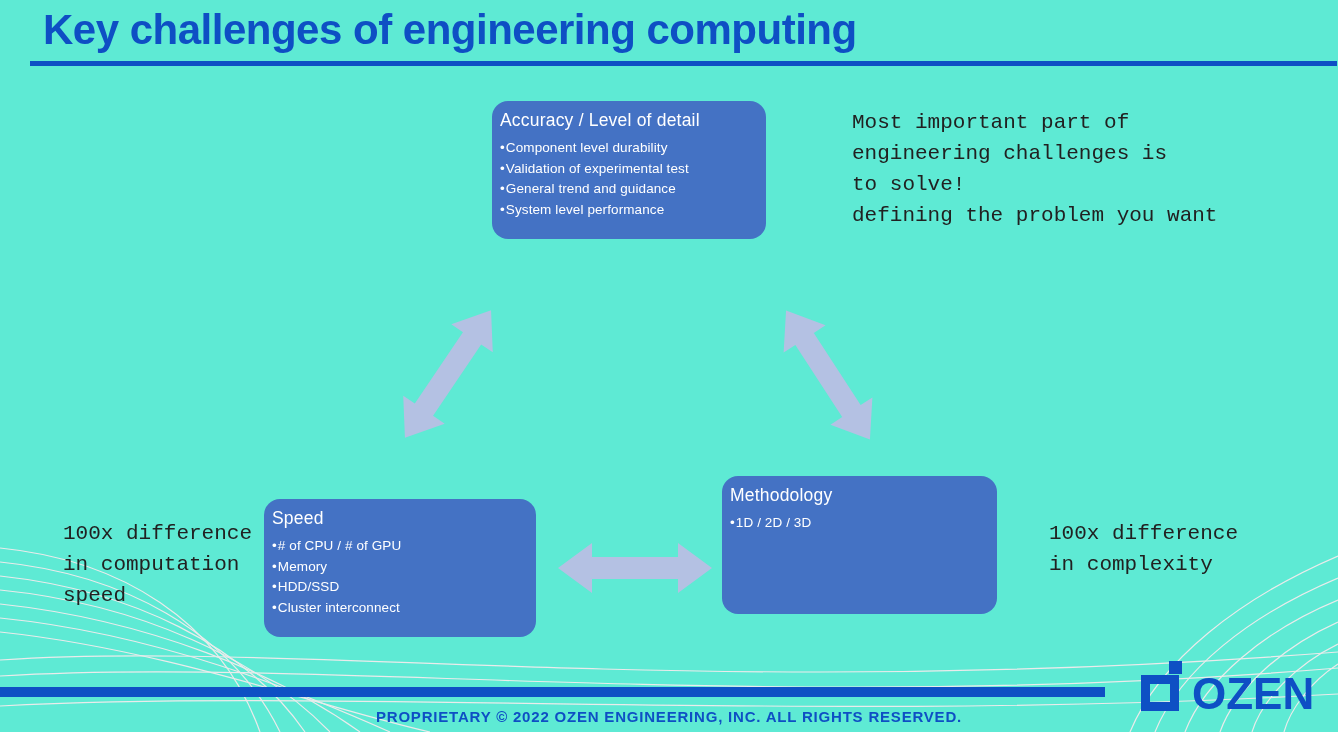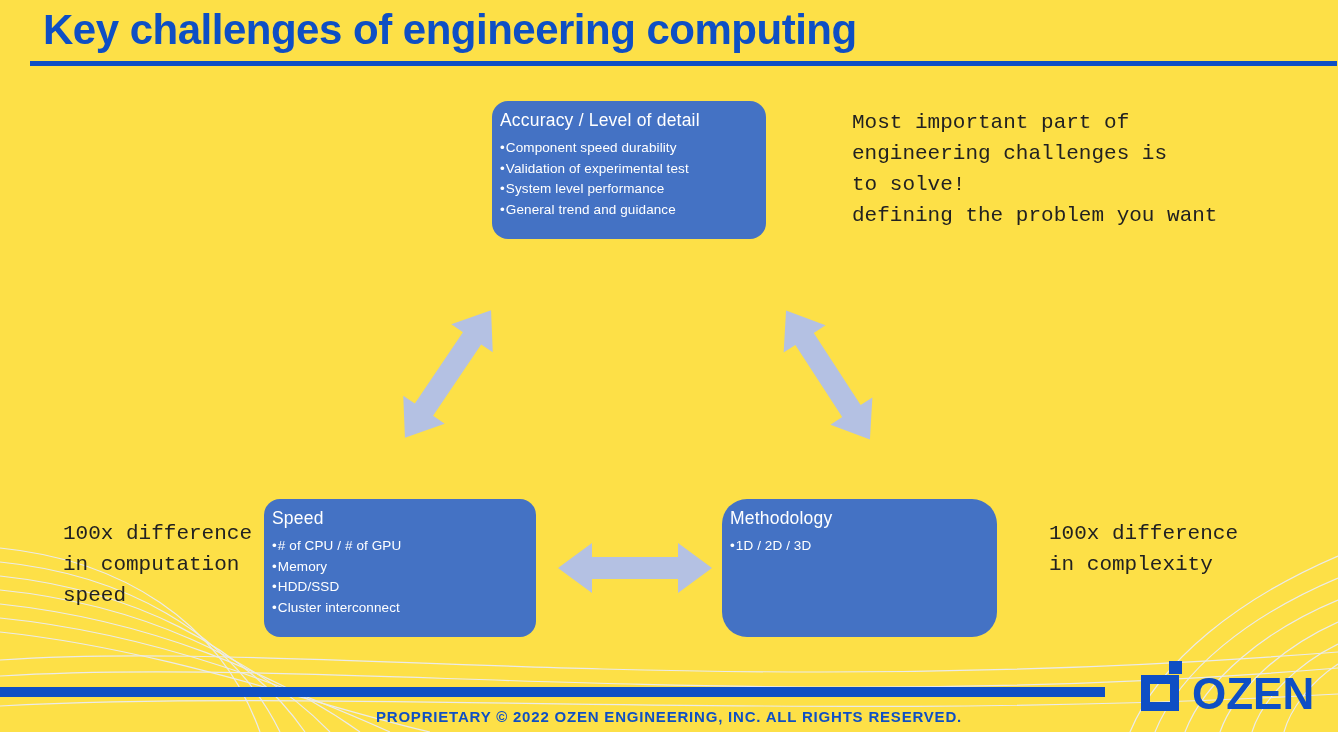--- a/index.html
+++ b/index.html
@@ -6,21 +6,21 @@
     --brand-blue:#0e4fc4;
     --box-blue:#4472c4;
     --arrow-blue:#b4c1e3;
     --text-dark:#212121;
   }
   *{margin:0;padding:0;box-sizing:border-box;}
   html,body{background:#fff;}
   .slide{
     position:relative;
     width:1338px;height:732px;
-    background:#fde047;
+    background:#5eead4;
     overflow:hidden;
     font-family:"Liberation Sans", sans-serif;
   }
   
   .waves{position:absolute;left:0;top:0;width:1338px;height:732px;z-index:0;}
   .waves path{fill:none;stroke:#ebebeb;stroke-width:1.2;}
 
   .layer{position:absolute;left:0;top:0;width:100%;height:100%;z-index:1;}
 
   
@@ -37,21 +37,21 @@
   
   .dbox{
     position:absolute;
     background:var(--box-blue);
     border-radius:16px;
     color:#ffffff;
     padding:9px 16px 10px 8px;
   }
   .dbox-accuracy{left:492px;top:101px;width:274px;height:138px;}
   .dbox-speed{left:264px;top:499px;width:272px;height:138px;}
-  .dbox-methodology{left:722px;top:499px;width:275px;height:138px;border-radius:25px;}
+  .dbox-methodology{left:722px;top:476px;width:275px;height:138px;}
   .dbox h2{
     font-size:17.5px;font-weight:400;letter-spacing:0.2px;
     margin-bottom:7px;
   }
   .dbox ul{list-style:none;}
   .dbox li{
     font-size:13.5px;line-height:20.5px;letter-spacing:0.1px;
   }
   .dbox li::before{content:"\2022";margin-right:1px;}
 
@@ -129,24 +129,24 @@
   </svg>
 
   <div class="layer">
 
     <h1 class="page-title">Key challenges of engineering computing</h1>
     <div class="title-rule"></div>
 
     <div class="dbox dbox-accuracy">
       <h2>Accuracy / Level of detail</h2>
       <ul>
-        <li>Component speed durability</li>
+        <li>Component level durability</li>
         <li>Validation of experimental test</li>
+        <li>General trend and guidance</li>
         <li>System level performance</li>
-        <li>General trend and guidance</li>
       </ul>
     </div>
 
     <div class="dbox dbox-speed">
       <h2>Speed</h2>
       <ul>
         <li># of CPU / # of GPU</li>
         <li>Memory</li>
         <li>HDD/SSD</li>
         <li>Cluster interconnect</li>

